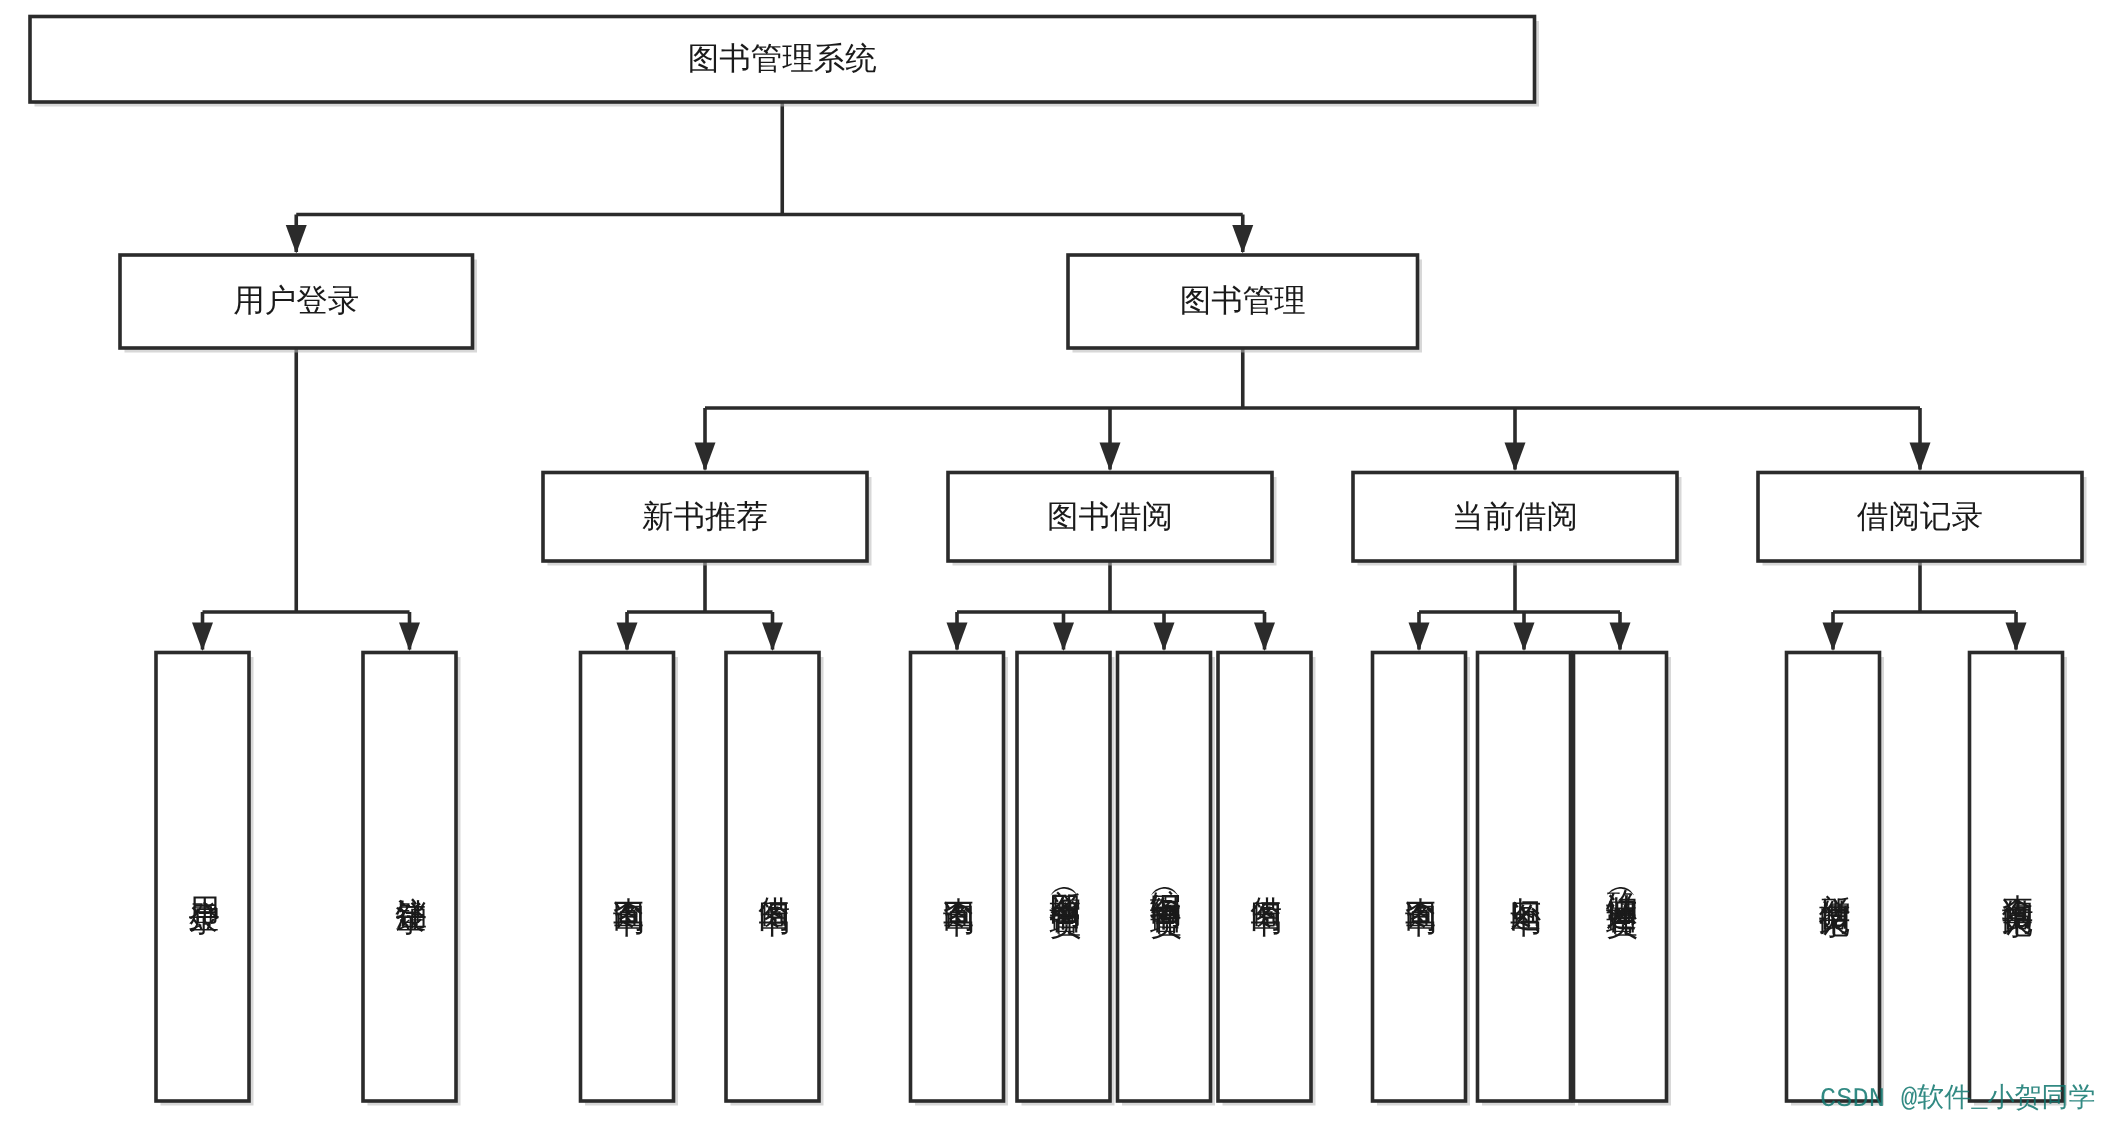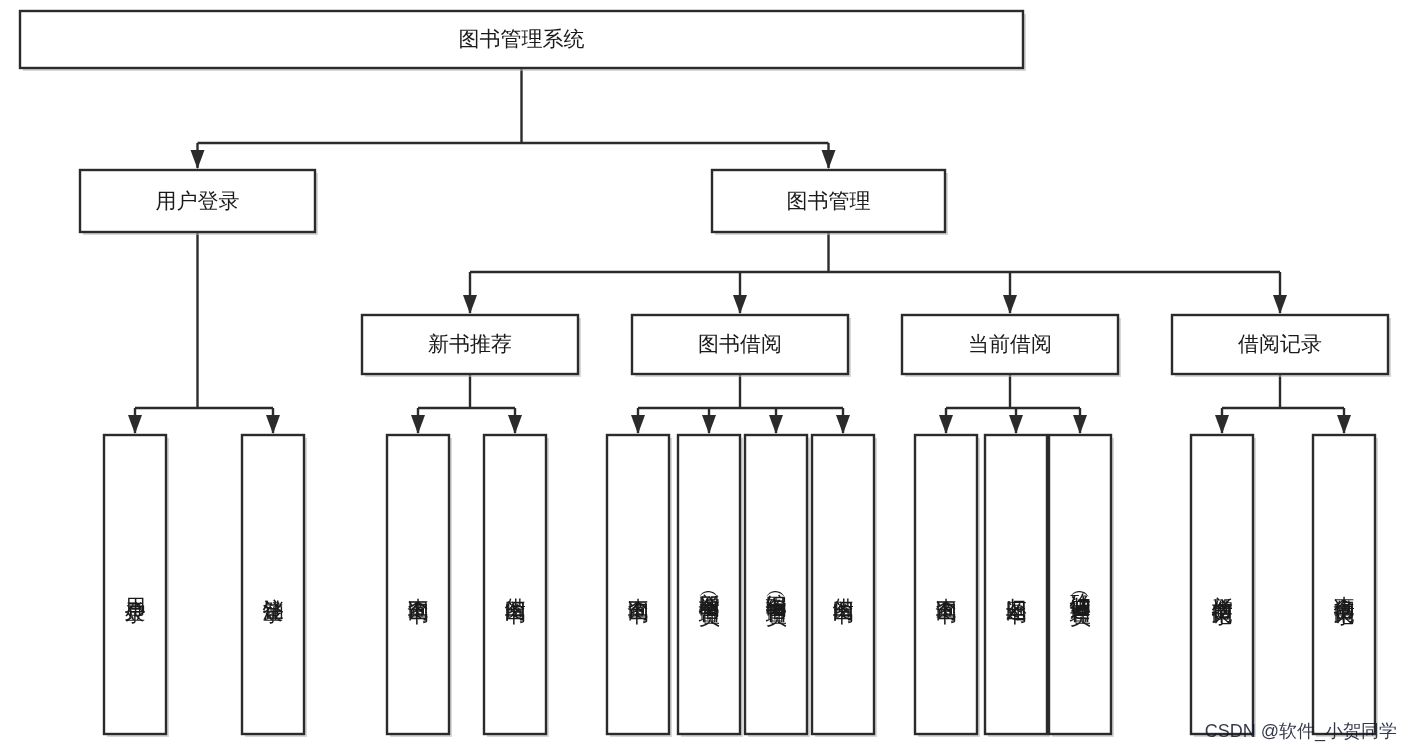--- a/index.html
+++ b/index.html
@@ -65,23 +65,23 @@
     align-items: center;
     justify-content: center;
     text-align: center;
     pointer-events: none;
     user-select: none;
   }
   .watermark {
     position: absolute;
     right: 8px;
     bottom: 4px;
-    font-family: Liberation Sans, sans-serif;
+    font-family: Liberation Mono, monospace;
     font-size: 18px;
-    color: #0f172a;
+    color: #0f766e;
     opacity: 0.85;
     white-space: nowrap;
     user-select: none;
   }
 </style>
 </head>
 <body>
 
 <div id="canvas">
 

